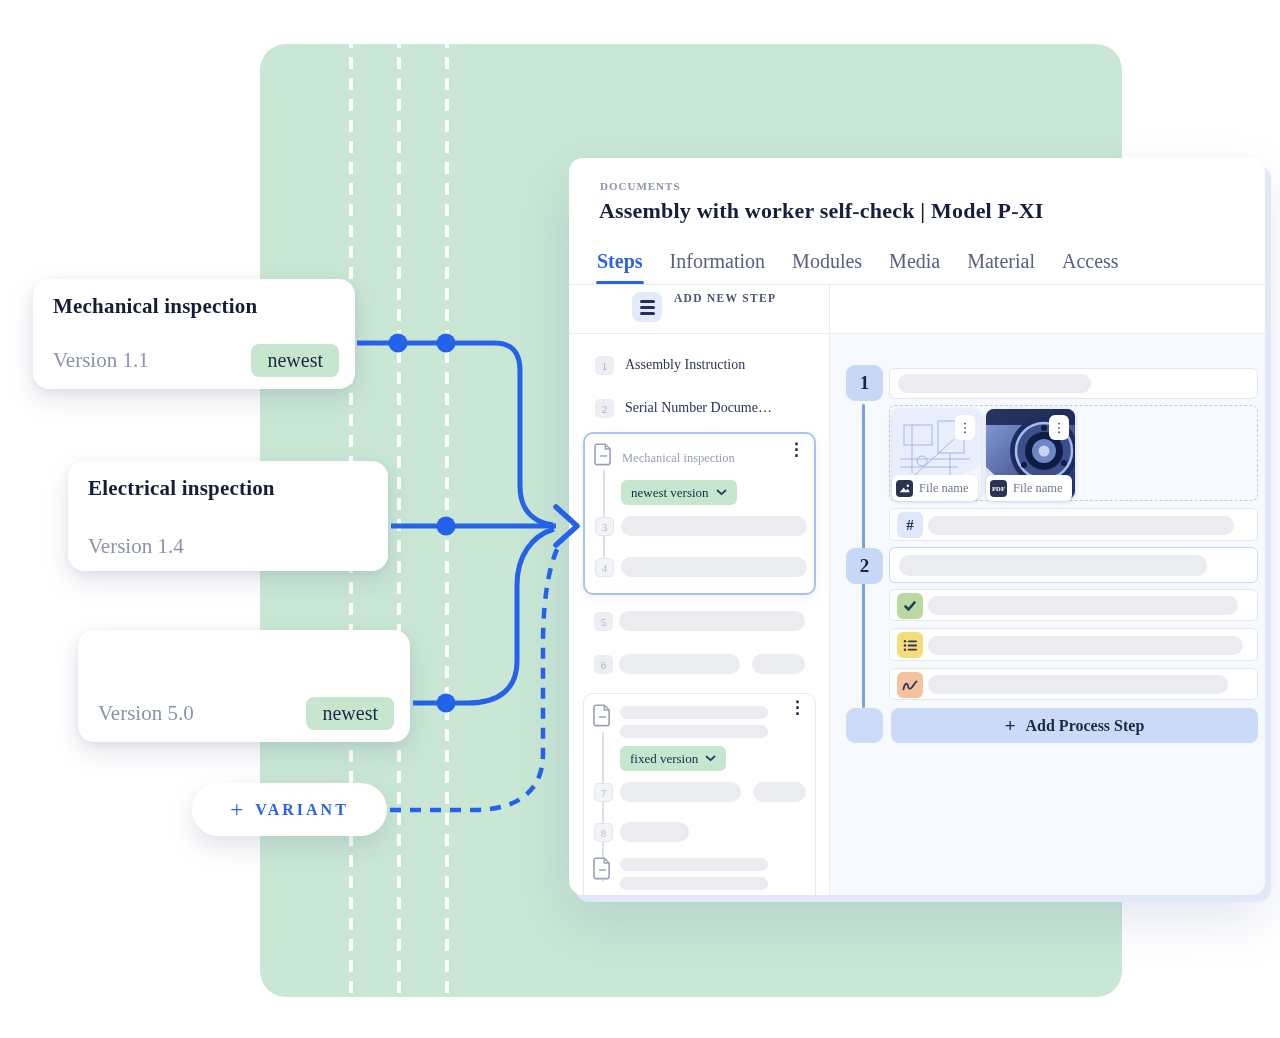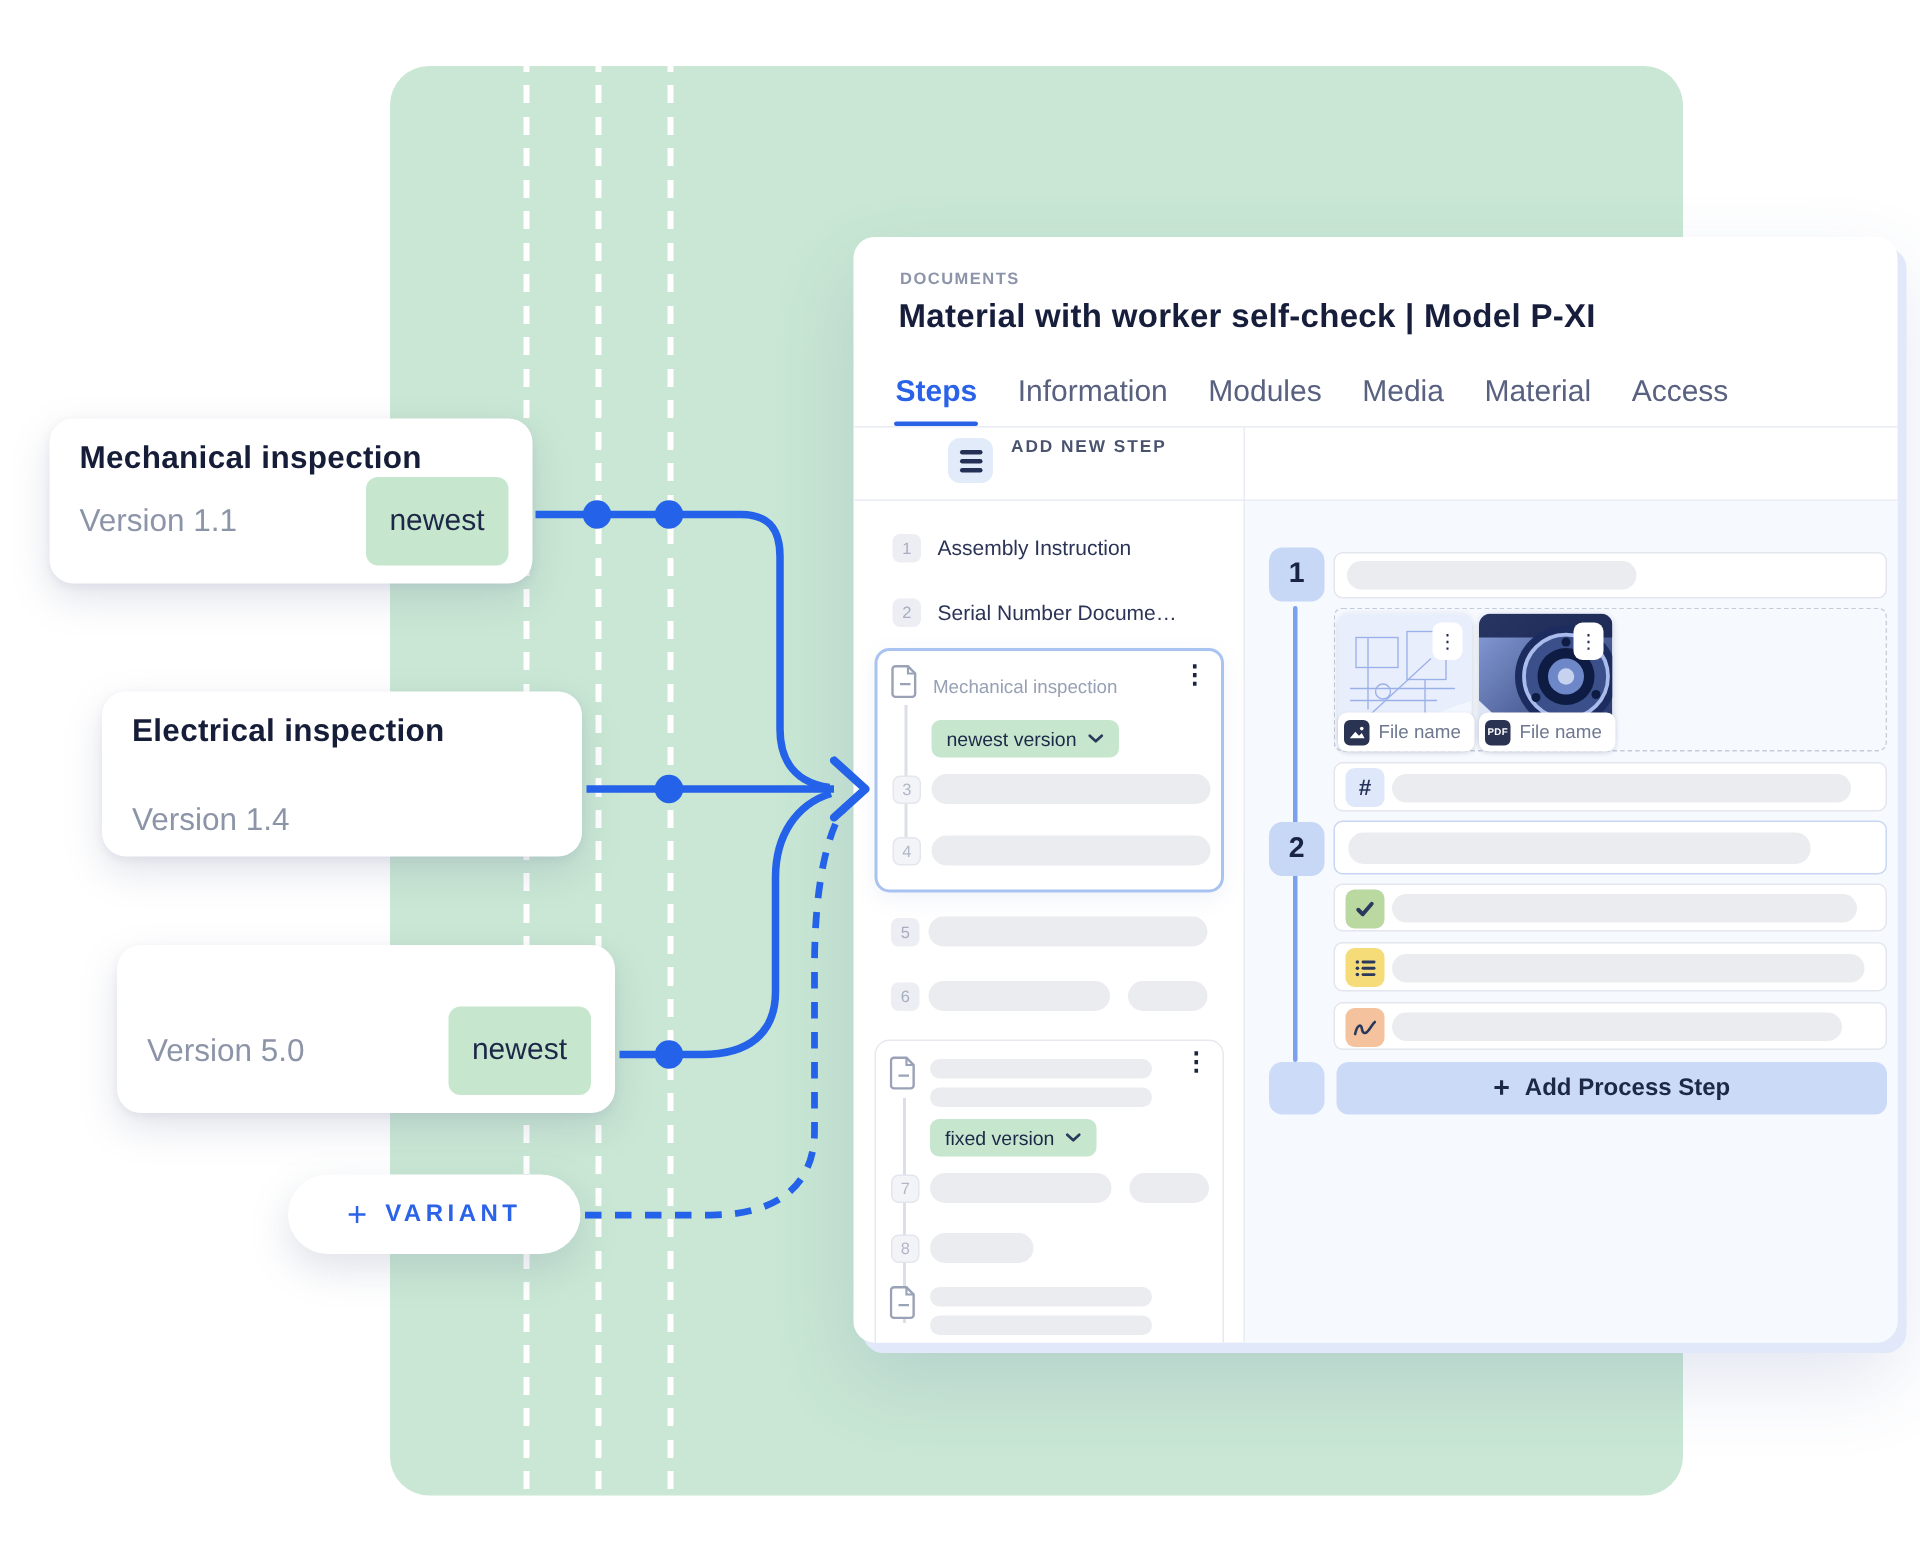--- a/index.html
+++ b/index.html
@@ -1,29 +1,29 @@
 <!DOCTYPE html>
 <html><head>
 <meta charset="utf-8">
 <style>
   html,body{margin:0;padding:0;background:#ffffff;}
   .stage{position:relative;width:1280px;height:1038px;overflow:hidden;
-         font-family:Liberation Sans, sans-serif;color:#1d2747;}
+         font-family:Liberation Serif, serif;color:#1d2747;}
   .abs{position:absolute;}
   
   .green-panel{left:260px;top:44px;width:862px;height:953px;background:#c9e7d4;border-radius:26px;z-index:1;}
   .vdash{width:4px;top:36px;height:982px;z-index:2;
          background:repeating-linear-gradient(180deg,#ffffff 0 12px,rgba(255,255,255,0) 12px 21px);}
   
   .vcard{background:#ffffff;border-radius:16px;z-index:4;
          box-shadow:0 10px 26px rgba(110,122,155,.20),0 2px 6px rgba(110,122,155,.10);}
   .vcard-title{position:absolute;left:20px;top:15px;font-size:21px;font-weight:600;color:#161d38;letter-spacing:.2px;}
   .vcard-row{position:absolute;left:20px;right:16px;bottom:12px;display:flex;align-items:center;justify-content:space-between;}
   .vcard-version{font-size:21px;color:#8c94a8;}
-  .badge{background:#c6e7ce;border-radius:8px;padding:18px 16px;font-size:20px;color:#1d2747;}
+  .badge{background:#c6e7ce;border-radius:8px;padding:5px 16px;font-size:20px;color:#1d2747;}
   .variant-pill{left:192px;top:783px;width:195px;height:53px;background:#fff;border-radius:27px;z-index:4;
         box-shadow:0 10px 26px rgba(110,122,155,.22);display:flex;align-items:center;justify-content:center;gap:12px;}
   .variant-plus{font-size:23px;font-weight:500;color:#2b63e8;line-height:1;}
   .variant-label{font-size:16px;font-weight:600;letter-spacing:3px;color:#2b63e8;}
   
   .net{left:0;top:0;z-index:5;pointer-events:none;}
   
   .win{left:569px;top:158px;width:696px;height:737px;background:#ffffff;border-radius:14px;z-index:3;overflow:hidden;
        box-shadow:6px 7px 0 0 #e0e8fa,0 24px 55px rgba(70,95,160,.16);}
   .eyebrow{left:31px;top:22px;font-size:11px;font-weight:700;letter-spacing:1px;color:#8c94a9;}
@@ -81,21 +81,21 @@
 
 <div class="stage">
 
   <div class="abs green-panel"></div>
   <div class="abs vdash" style="left:349px;"></div>
   <div class="abs vdash" style="left:397px;"></div>
   <div class="abs vdash" style="left:445px;"></div>
 
   <div class="abs win">
     <div class="abs eyebrow">DOCUMENTS</div>
-    <div class="abs win-title">Material with worker self-check | Model P-XI</div>
+    <div class="abs win-title">Assembly with worker self-check | Model P-XI</div>
 
     <div class="abs tabs">
       <div class="tab active">Steps</div>
       <div class="tab">Information</div>
       <div class="tab">Modules</div>
       <div class="tab">Media</div>
       <div class="tab">Material</div>
       <div class="tab">Access</div>
     </div>
 

